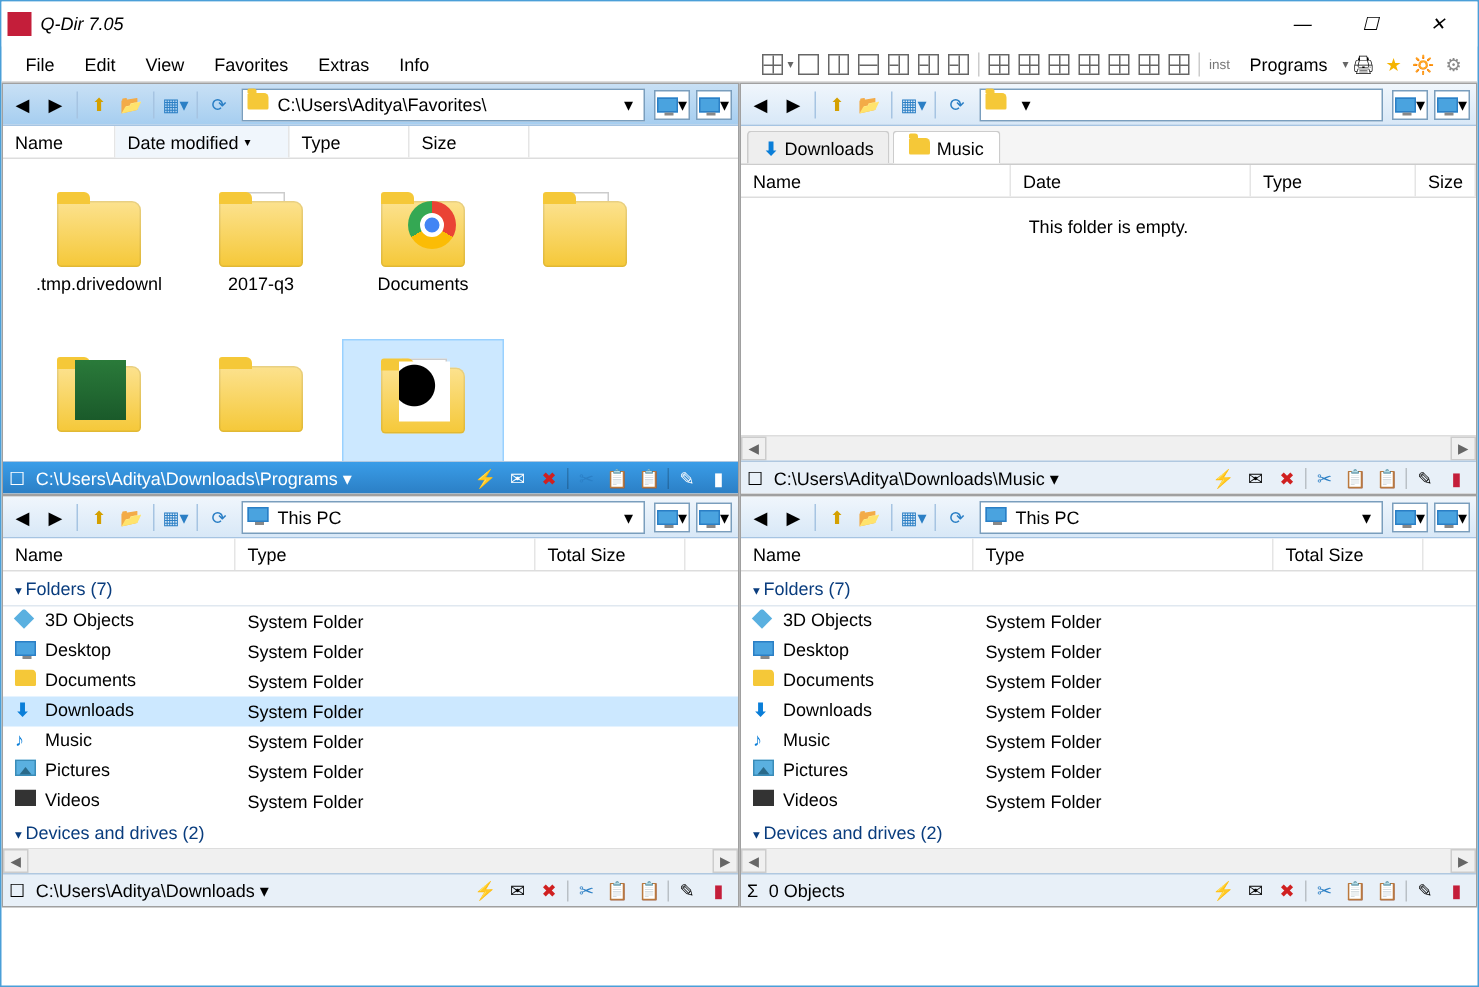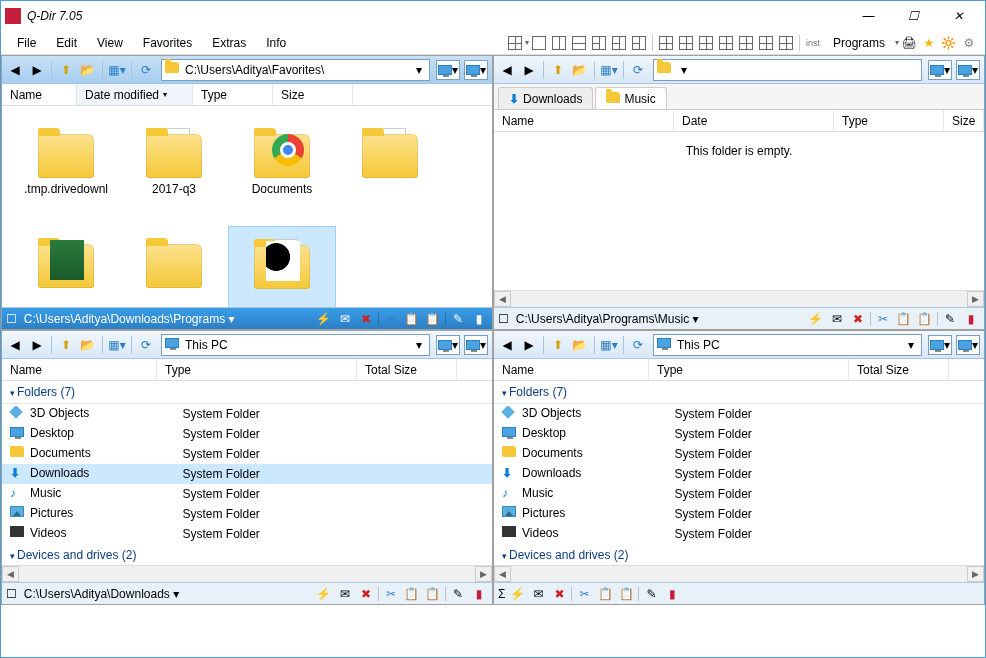--- a/index.html
+++ b/index.html
@@ -66,21 +66,21 @@
 .folder-icon .chrome { position: absolute; width: 32px; height: 32px; border-radius: 50%; background: conic-gradient(#ea4335 0 120deg, #fbbc05 120deg 240deg, #34a853 240deg 360deg); top: 12px; left: 22px; }
 .folder-icon .chrome::after { content: ''; position: absolute; inset: 8px; background: #4285f4; border-radius: 50%; border: 3px solid #fff; }
 .folder-icon .art { position: absolute; width: 34px; height: 40px; top: 8px; left: 16px; }
 .folder-label { font-size: 12px; word-break: break-word; }
 
 .empty-msg { text-align: center; padding: 12px; color: #000; font-size: 12px; }
 
 
 .group-header { padding: 4px 8px; color: #0a3d7e; font-size: 12px; border-bottom: 1px solid #e0e8f0; cursor: pointer; }
 .group-header::before { content: '▾ '; font-size: 9px; }
-.list-row { display: flex; height: 20px; align-items: center; cursor: pointer; justify-content: space-between; }
+.list-row { display: flex; height: 20px; align-items: center; cursor: pointer; }
 .list-row.selected { background: #cce8ff; }
 .list-cell { padding: 0 8px; font-size: 12px; overflow: hidden; white-space: nowrap; text-overflow: ellipsis; }
 .list-cell .small-icon { width: 16px; height: 16px; display: inline-block; vertical-align: middle; margin-right: 4px; }
 
 
 .pane-status { height: 22px; background: #e8f0f8; border-top: 1px solid #b0c8e0; display: flex; align-items: center; padding: 0 4px; gap: 3px; font-size: 12px; }
 .pane-status.active { background: linear-gradient(#3a9de8, #2b7fc5); color: #fff; }
 .pane-status .path { flex: 1; padding-left: 4px; }
 .pane-status .mini-btn { width: 18px; height: 18px; display: flex; align-items: center; justify-content: center; cursor: pointer; }
 .pane-status .mini-sep { width: 1px; height: 14px; background: rgba(0,0,0,0.2); }
@@ -303,21 +303,21 @@
       <div class="content">
         <div class="empty-msg">This folder is empty.</div>
       </div>
       <div class="hscroll">
       <div class="arrow">◀</div>
       <div class="track"></div>
       <div class="arrow">▶</div>
     </div>
       <div class="pane-status ">
     <span>☐</span>
-            <span class="path">C:\Users\Aditya\Programs\Music ▾</span>
+            <span class="path">C:\Users\Aditya\Downloads\Music ▾</span>
     <span class="mini-btn">⚡</span>
     <span class="mini-btn">✉</span>
     <span class="mini-btn" style="color:#d02020">✖</span>
     <span class="mini-sep"></span>
     <span class="mini-btn" style="color:#2b7fc5">✂</span>
     <span class="mini-btn">📋</span>
     <span class="mini-btn">📋</span>
     <span class="mini-sep"></span>
     <span class="mini-btn">✎</span>
     <span class="mini-btn" style="color:#c41e3a">▮</span>
@@ -469,20 +469,21 @@
           </div>
         <div class="group-header">Devices and drives (2)</div>
       </div>
       <div class="hscroll">
       <div class="arrow">◀</div>
       <div class="track"></div>
       <div class="arrow">▶</div>
     </div>
       <div class="pane-status ">
     <span>Σ</span>
+            <span class="path">0 Objects</span>
     <span class="mini-btn">⚡</span>
     <span class="mini-btn">✉</span>
     <span class="mini-btn" style="color:#d02020">✖</span>
     <span class="mini-sep"></span>
     <span class="mini-btn" style="color:#2b7fc5">✂</span>
     <span class="mini-btn">📋</span>
     <span class="mini-btn">📋</span>
     <span class="mini-sep"></span>
     <span class="mini-btn">✎</span>
     <span class="mini-btn" style="color:#c41e3a">▮</span>

